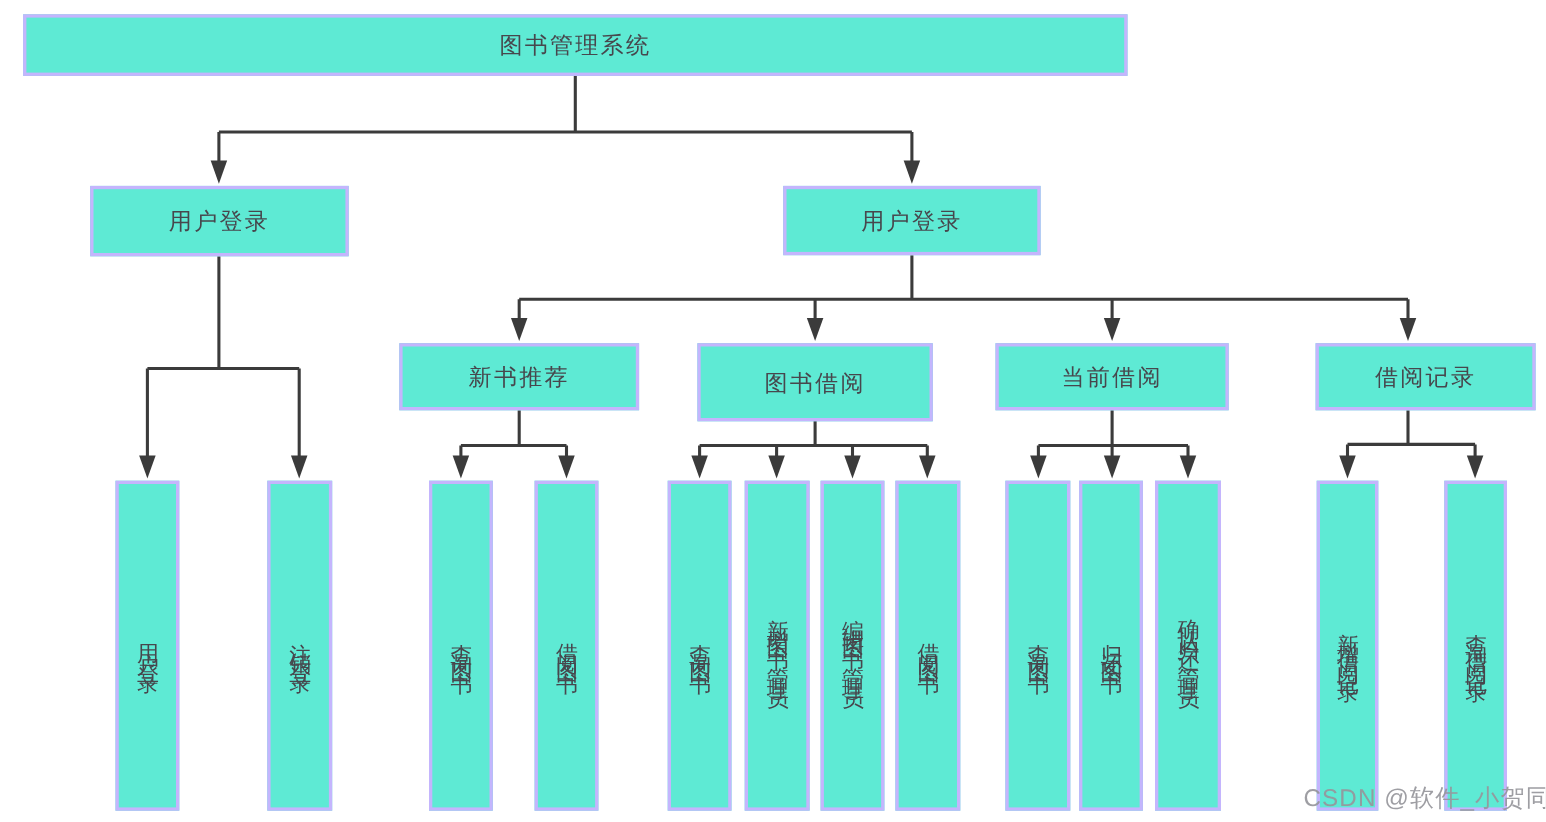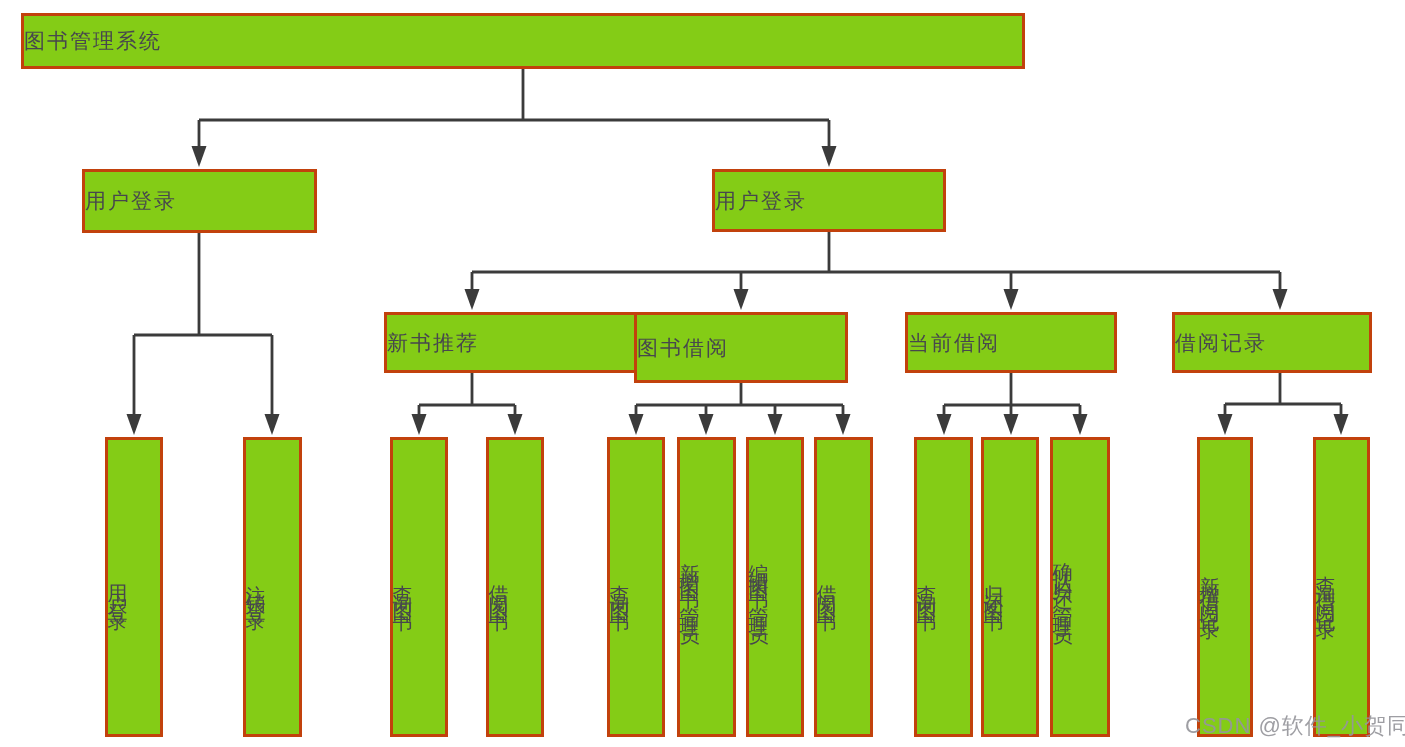--- a/index.html
+++ b/index.html
@@ -3,22 +3,22 @@
 <meta charset="utf-8">
 <style>
   html,body { margin:0; padding:0; background:#ffffff; }
   .canvas {
     position:relative; width:1405px; height:747px; background:#ffffff;
     font-family:"Liberation Sans","DejaVu Sans",sans-serif; overflow:hidden;
   }
   svg.connectors { position:absolute; left:0; top:0; width:1405px; height:747px; }
   .node {
     position:absolute; box-sizing:border-box;
-    border:3px solid #c2410c; background:#84cc16;
-    display:flex; align-items:center; 
+    border:3px solid #c4b5fd; background:#5eead4;
+    display:flex; align-items:center; justify-content:center;
     color:#47474d;
   }
   .node.h { font-size:21px; letter-spacing:2px; white-space:nowrap; }
   .node.v span {
     writing-mode:vertical-rl; text-orientation:mixed;
     font-size:20px; letter-spacing:9px; line-height:1;
   }
   .watermark {
     position:absolute; left:1185px; top:711px;
     font-size:22px; letter-spacing:1px;
@@ -79,30 +79,30 @@
     <span>图书管理系统</span>
   </div>
 
   <div class="node h lvl2" style="left:82px;top:169px;width:235px;height:64px">
     <span>用户登录</span>
   </div>
   <div class="node h lvl2" style="left:712px;top:169px;width:234px;height:63px">
     <span>用户登录</span>
   </div>
 
-  <div class="node h lvl3" style="left:384px;top:312px;width:262px;height:61px">
+  <div class="node h lvl3" style="left:363px;top:312px;width:218px;height:61px">
     <span>新书推荐</span>
   </div>
   <div class="node h lvl3" style="left:634px;top:312px;width:214px;height:71px">
     <span>图书借阅</span>
   </div>
   <div class="node h lvl3" style="left:905px;top:312px;width:212px;height:61px">
     <span>当前借阅</span>
   </div>
-  <div class="node h lvl3" style="left:1172px;top:312px;width:200px;height:61px">
+  <div class="node h lvl3" style="left:1196px;top:312px;width:200px;height:61px">
     <span>借阅记录</span>
   </div>
 
   <div class="node v" style="left:105px;top:437px;width:58px;height:300px">
     <span>用户登录</span>
   </div>
   <div class="node v" style="left:243px;top:437px;width:59px;height:300px">
     <span>注销登录</span>
   </div>
 

